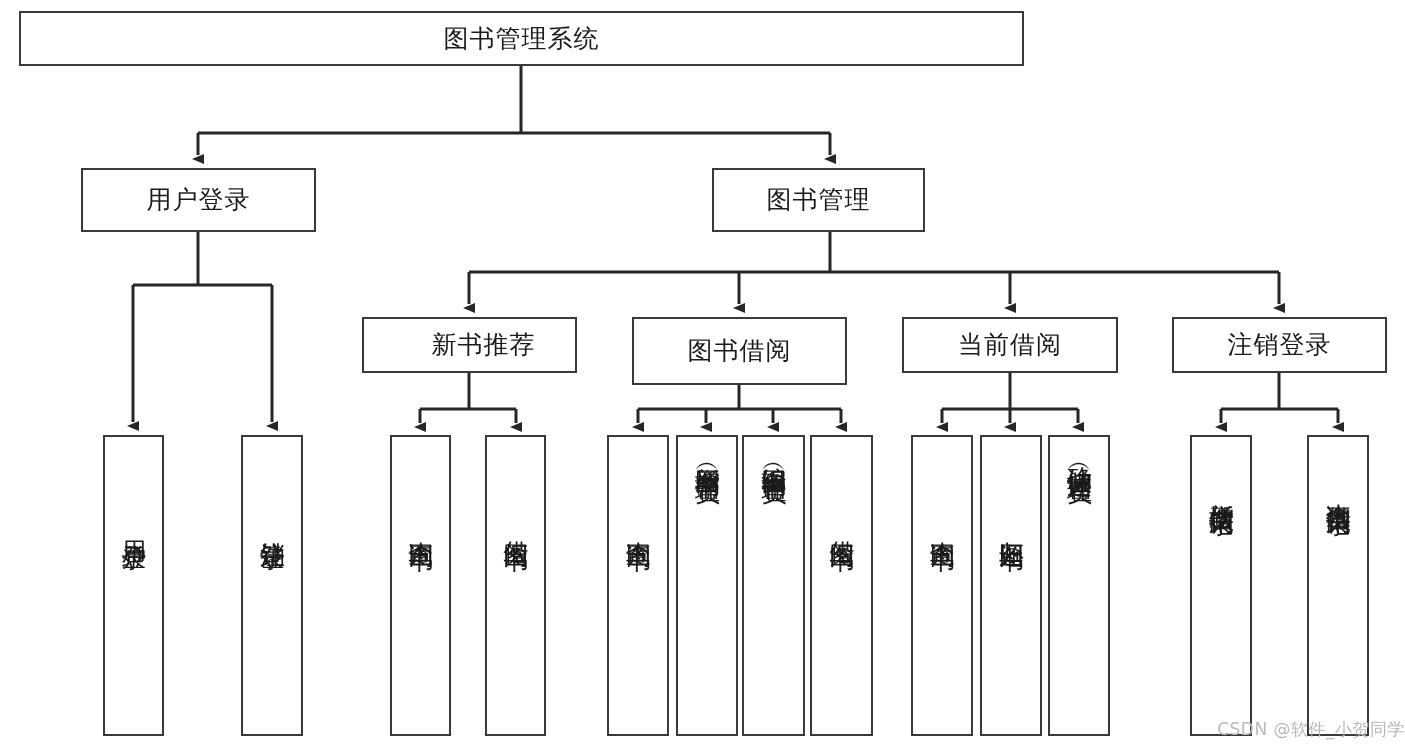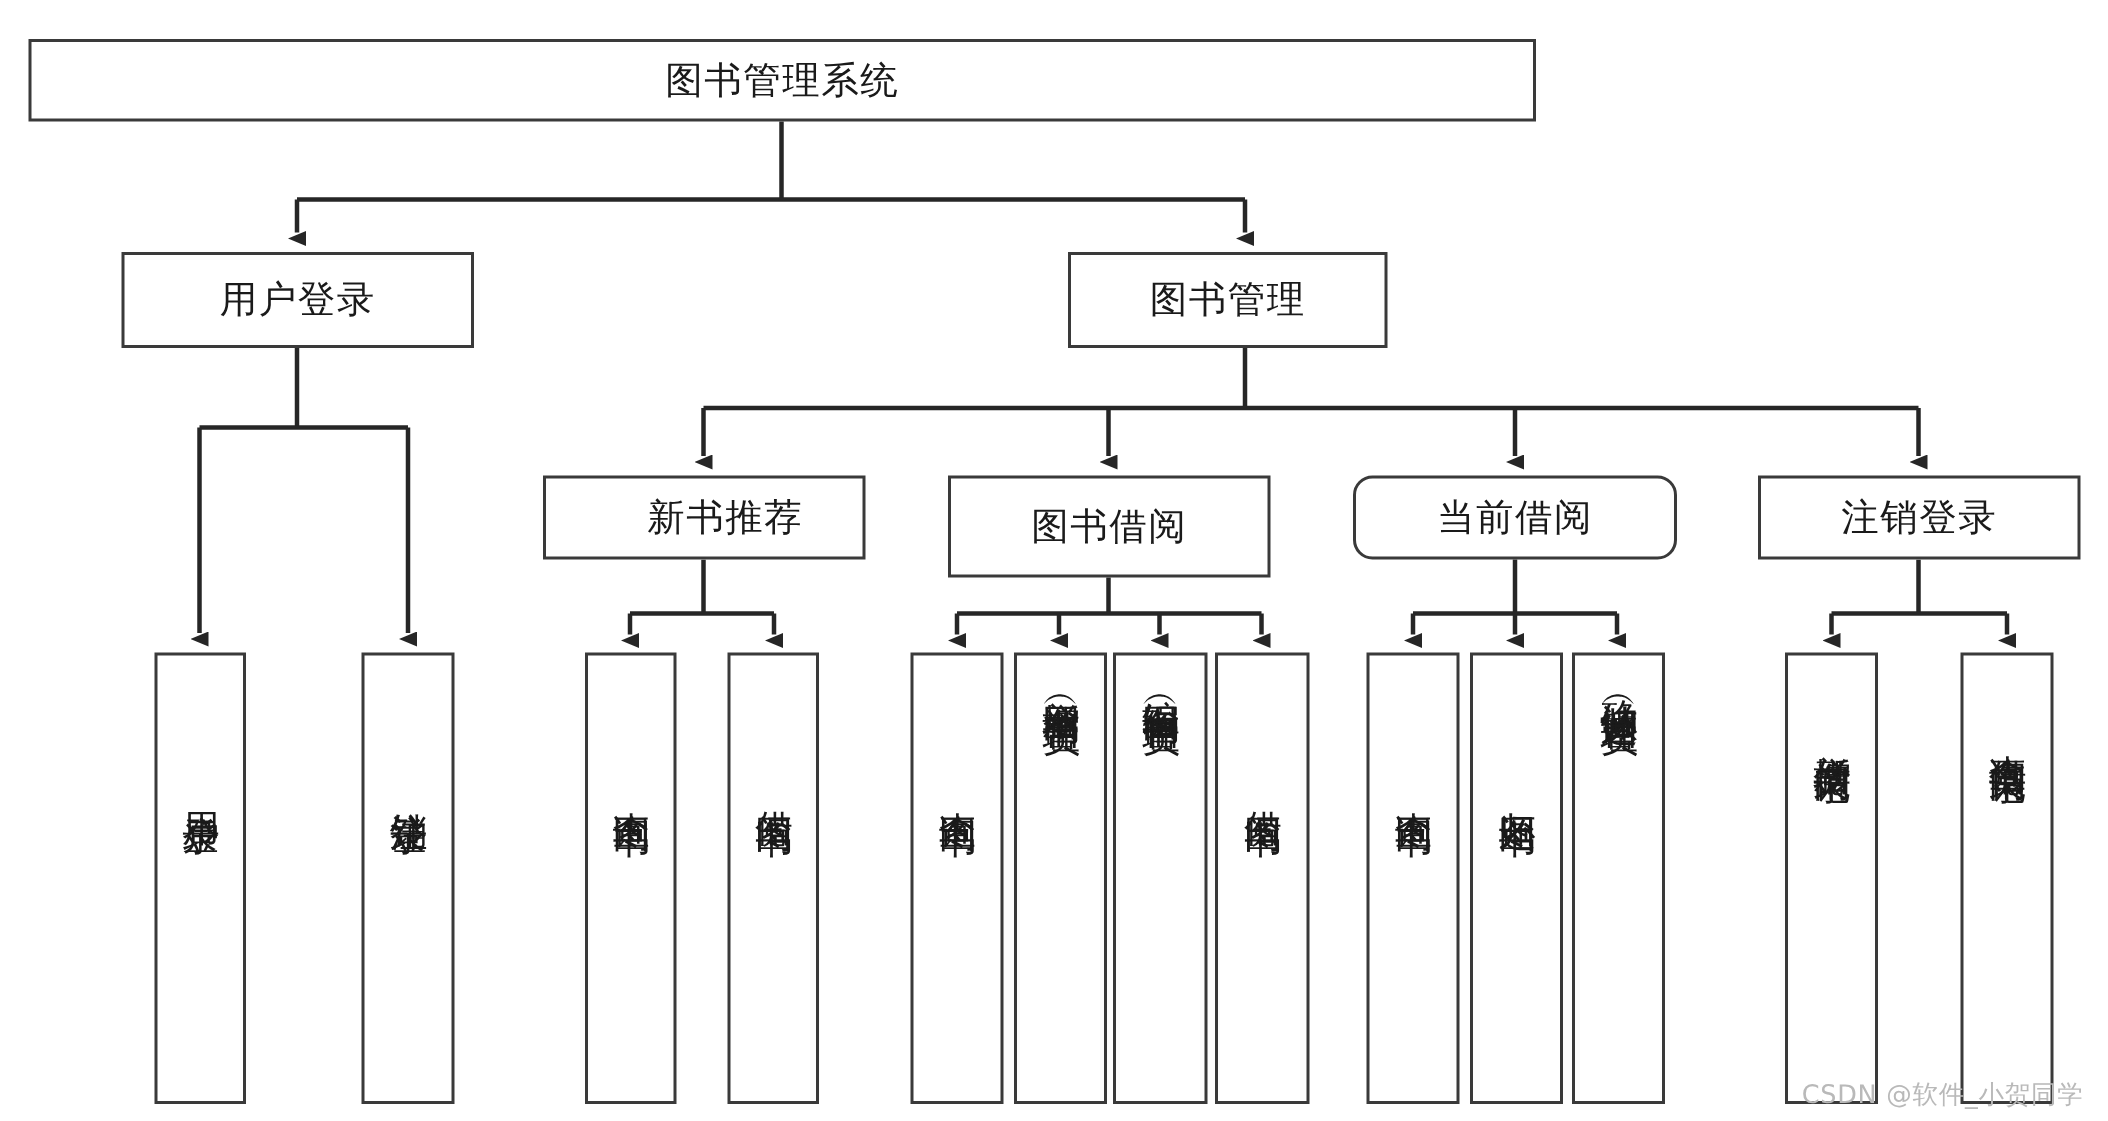--- a/index.html
+++ b/index.html
@@ -60,21 +60,21 @@
     margin-top: 78px;
   }
   .leaf-mid .vtext {
     margin-top: 40px;
   }
   .leaf-long .vtext {
     margin-top: 4px;
   }
   .watermark {
     position: absolute;
-    right: 16px;
+    right: 0;
     bottom: 6px;
     font-size: 17px;
     color: #b9b9b9;
     letter-spacing: 0.5px;
     white-space: nowrap;
     margin-left: 28px;
   }
 </style>
 </head>
 <body>
@@ -124,38 +124,38 @@
       <path d="M1010,409 L1010,423" marker-end="url(#arrow)"></path>
       <path d="M1078,409 L1078,423" marker-end="url(#arrow)"></path>
 
       <path d="M1279,373 L1279,409"></path>
       <path d="M1221,409 L1338,409"></path>
       <path d="M1221,409 L1221,423" marker-end="url(#arrow)"></path>
       <path d="M1338,409 L1338,423" marker-end="url(#arrow)"></path>
     </g>
   </svg>
 
-  <div class="node root horiz" style="left:19px; top:26px; width:1005px; height:55px;">
+  <div class="node root horiz" style="left:19px; top:11px; width:1005px; height:55px;">
     <span>图书管理系统</span>
   </div>
 
   <div class="node horiz" style="left:81px; top:168px; width:235px; height:64px;">
     <span>用户登录</span>
   </div>
   <div class="node horiz" style="left:712px; top:168px; width:213px; height:64px;">
     <span>图书管理</span>
   </div>
 
   <div class="node horiz" style="left:362px; top:317px; width:215px; height:56px;padding-left:28px;">
     <span>新书推荐</span>
   </div>
   <div class="node horiz" style="left:632px; top:317px; width:215px; height:68px;">
     <span>图书借阅</span>
   </div>
-  <div class="node horiz" style="left:902px; top:317px; width:216px; height:56px;border-radius:13px;">
+  <div class="node horiz" style="left:902px; top:317px; width:216px; height:56px;">
     <span>当前借阅</span>
   </div>
   <div class="node horiz" style="left:1172px; top:317px; width:215px; height:56px;">
     <span>注销登录</span>
   </div>
 
   <div class="node leaf leaf-short" style="left:103px; top:435px; width:61px; height:301px;">
     <span class="vtext">用户登录</span>
   </div>
   <div class="node leaf leaf-short" style="left:241px; top:435px; width:62px; height:301px;">

